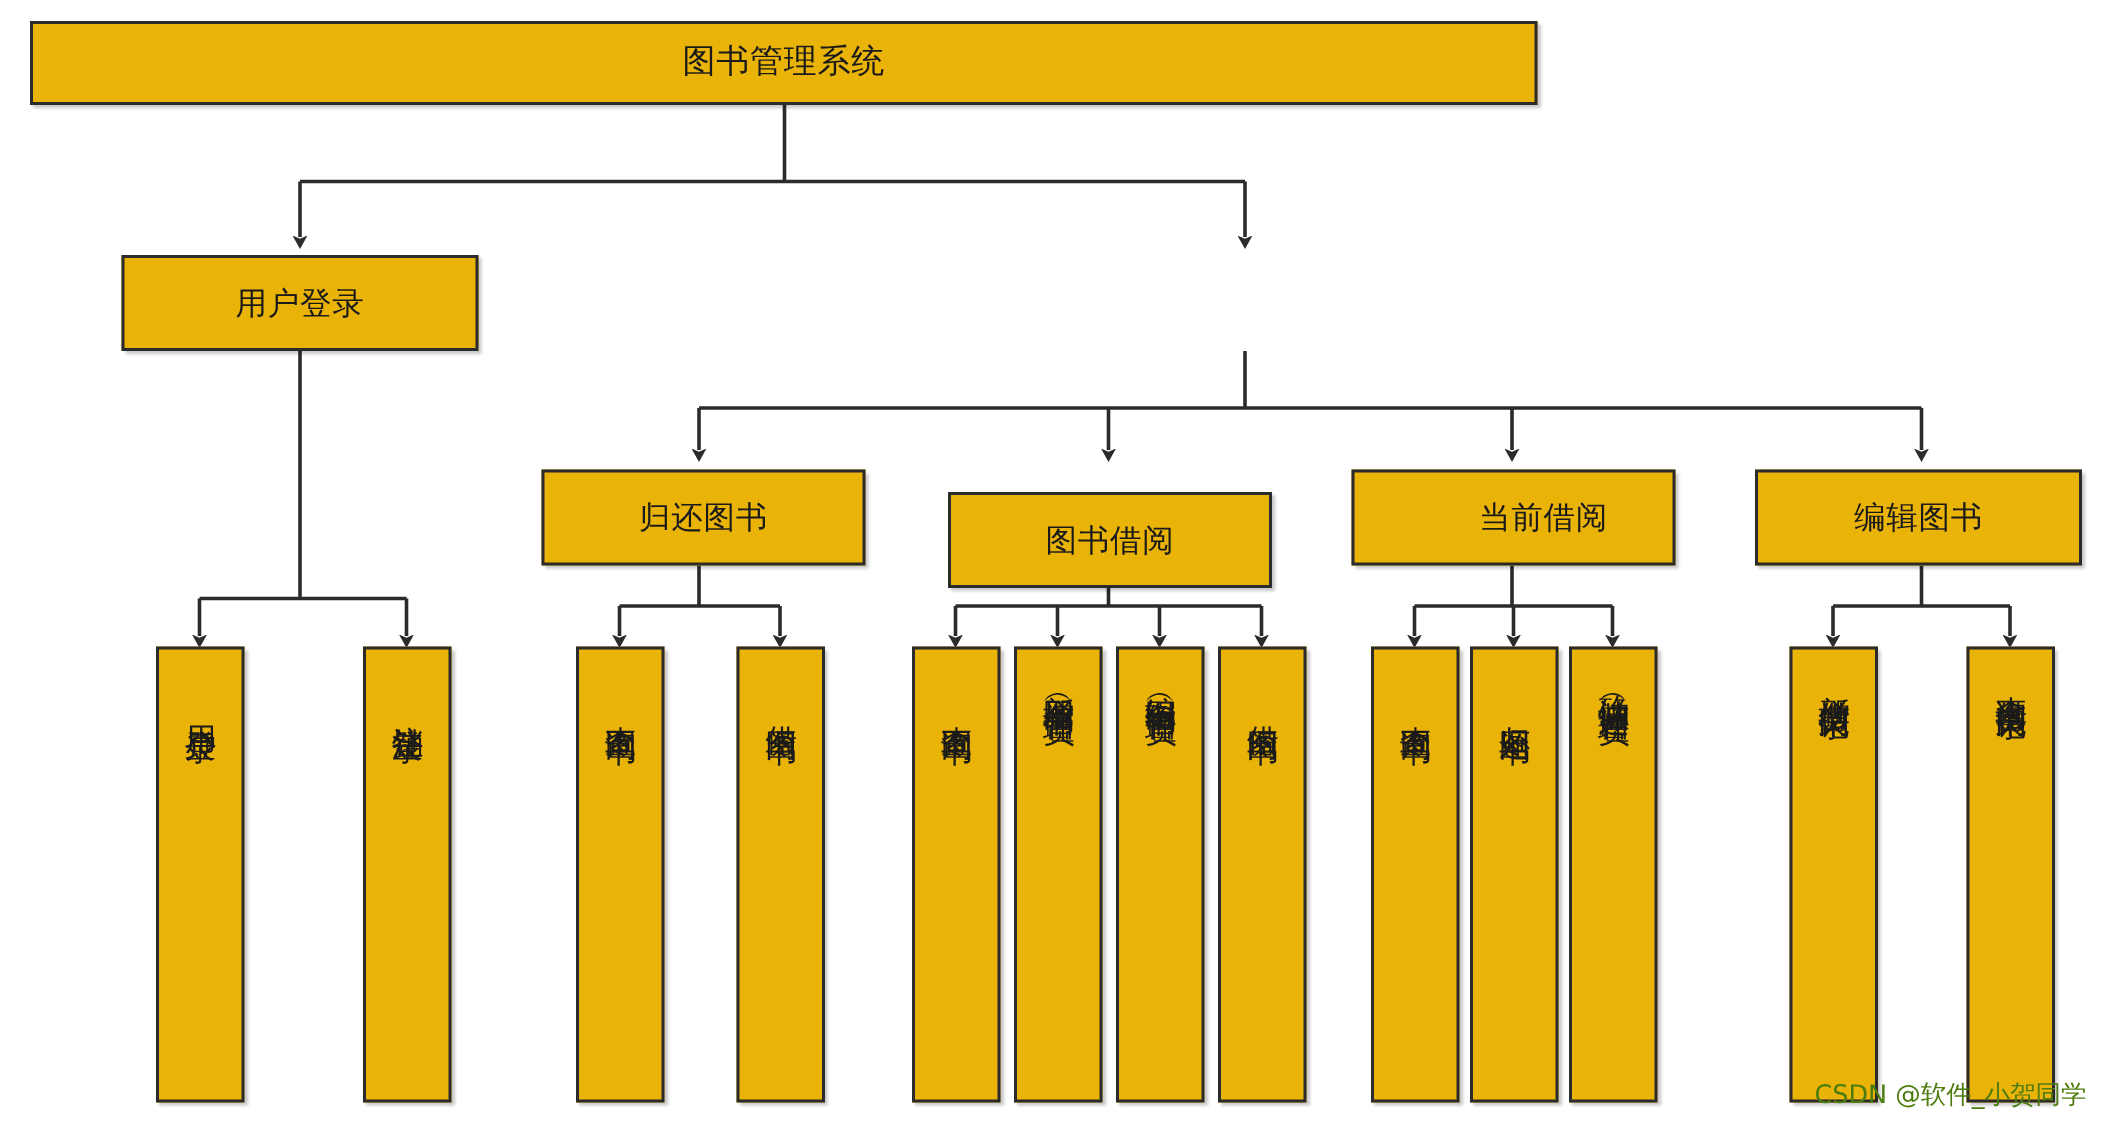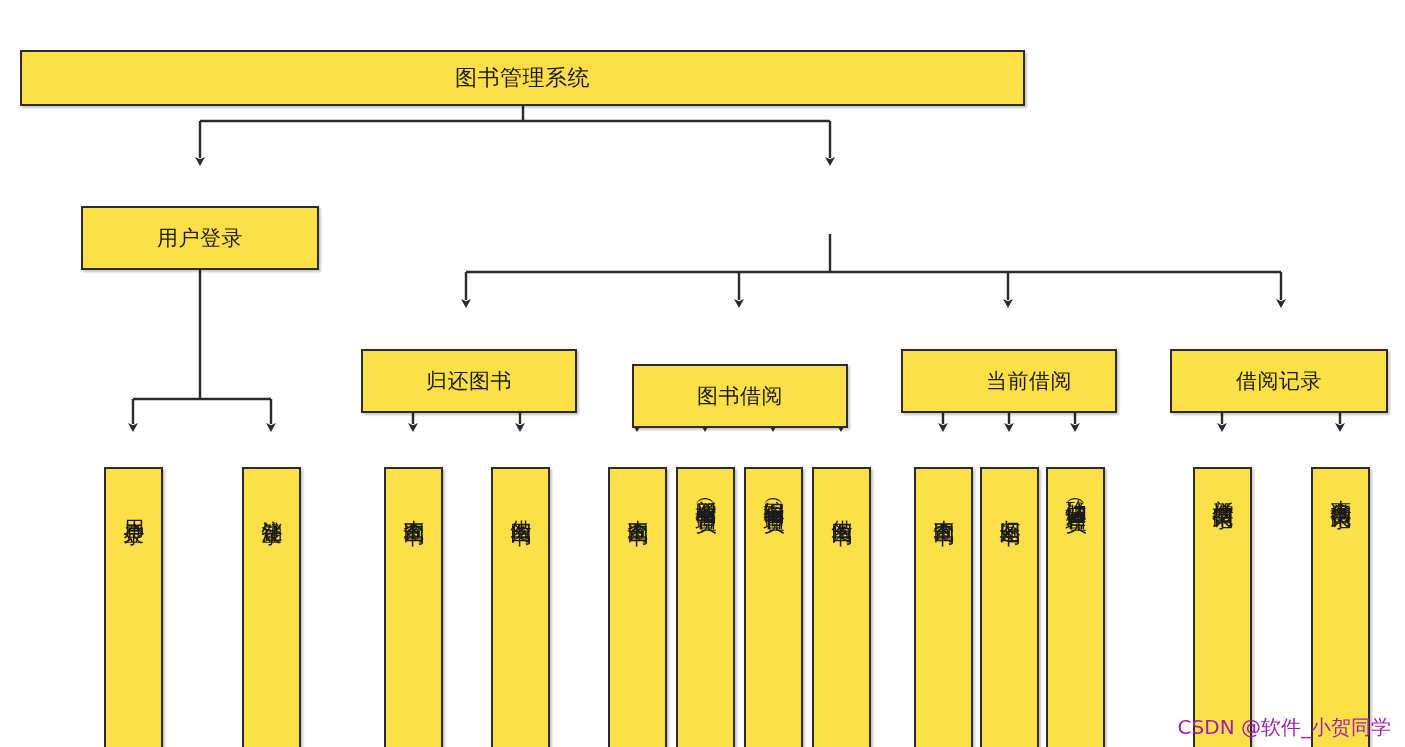--- a/index.html
+++ b/index.html
@@ -20,28 +20,27 @@
   svg.wires {
     position: absolute;
     left: 0;
     top: 0;
     width: 1405px;
     height: 747px;
   }
   .node {
     position: absolute;
     box-sizing: border-box;
-    background: #fde047;
+    background: #eab308;
     border: 2px solid #2b2b2b;
     box-shadow: 2px 2px 2px rgba(0,0,0,0.22);
     display: flex;
     align-items: center;
     justify-content: center;
     z-index: 2;
-    margin-top: 36px;
   }
   .node .label {
     color: #1a1a1a;
     letter-spacing: 0.5px;
     white-space: nowrap;
   }
   .node.horiz .label {
     font-size: 21px;
     line-height: 1;
   }
@@ -61,22 +60,22 @@
     letter-spacing: 2px;
     white-space: nowrap;
   }
   .node.vert.tall-offset {
     padding-top: 14px;
   }
   .watermark {
     position: absolute;
     right: 14px;
     bottom: 6px;
-    font-size: 20px;
-    color: #a21caf;
+    font-size: 17px;
+    color: #4d7c0f;
     z-index: 5;
     white-space: nowrap;
     font-family: "DejaVu Sans", "Liberation Sans", sans-serif;
   }
 </style>
 </head>
 <body>
 
 <div id="canvas">
 
@@ -146,21 +145,21 @@
 
   <div class="node horiz" style="left:632px; top:328px; width:216px; height:64px;">
     <span class="label">图书借阅</span>
   </div>
 
   <div class="node horiz" style="left:901px; top:313px; width:216px; height:64px;padding-left:40px;">
     <span class="label">当前借阅</span>
   </div>
 
   <div class="node horiz" style="left:1170px; top:313px; width:218px; height:64px;">
-    <span class="label">借阅记录</span>
+    <span class="label">编辑图书</span>
   </div>
 
   <div class="node vert" style="left:104px; top:431px; width:59px; height:304px;">
     <span class="label">用户登录</span>
   </div>
 
   <div class="node vert" style="left:242px; top:431px; width:59px; height:304px;">
     <span class="label">注销登录</span>
   </div>
 

